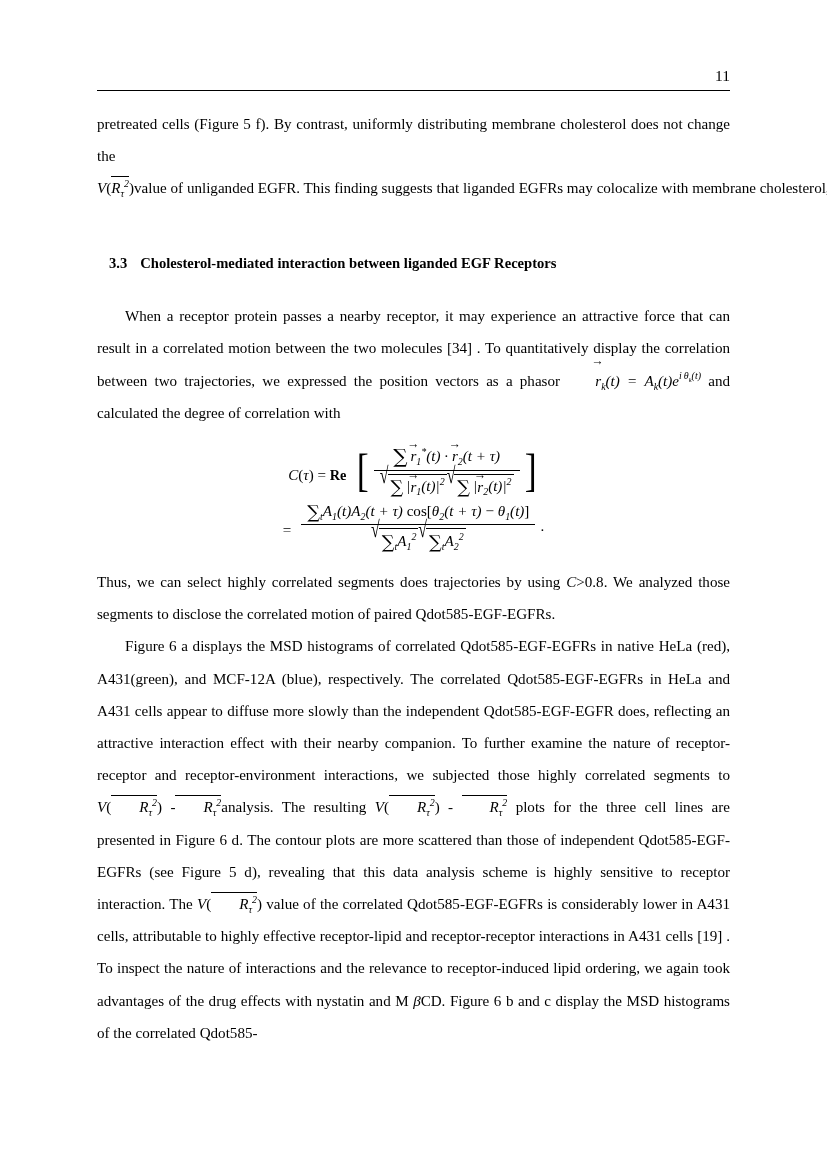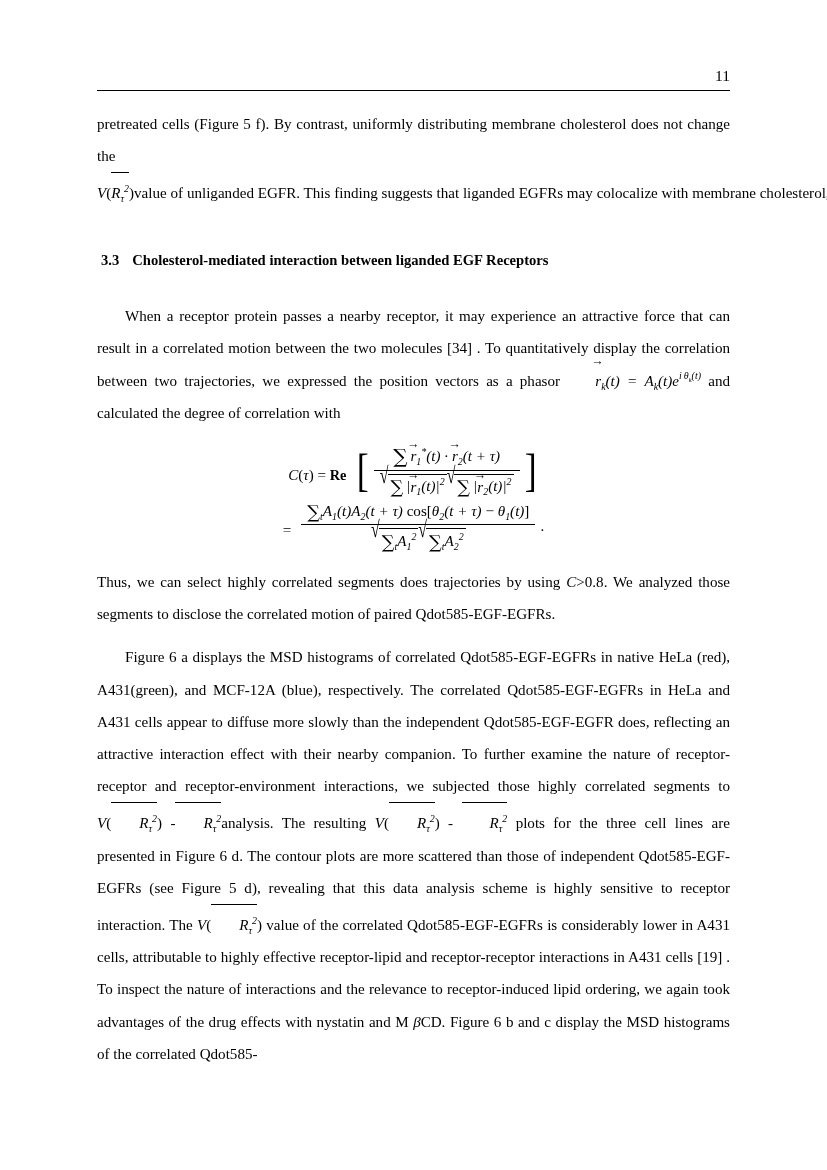--- a/index.html
+++ b/index.html
@@ -47,24 +47,23 @@
   p.para {
     margin: 0;
     font-size: 15.1px;
     line-height: 32.2px;
     text-align: justify;
     text-justify: inter-word;
     hyphens: none;
   }
   p.indent {
     text-indent: 28px;
-    margin-top: 11px;
   }
   .sec-head {
-    margin: 4px;
+    margin: 12px;
     font-size: 14.6px;
     font-weight: bold;
     line-height: 1.2;
     font-family: "Liberation Serif", serif;
   }
   .sec-head .num { margin-right: 13px; }
   .gap-before-head { height: 38px; }
   .gap-after-head { height: 16px; }
 
   
@@ -73,21 +72,21 @@
   .math { white-space: nowrap; font-size: 15.1px; }
   sub.ms, sup.ms {
     font-size: 0.66em;
     font-style: italic;
     line-height: 0;
   }
   sup.ms { vertical-align: super; }
   sub.ms { vertical-align: sub; }
   .ovl {
     border-top: 1.05px solid #000;
-    padding-top: 13px;
+    padding-top: 4px;
     display: inline-block;
     line-height: 1.05;
   }
   .vecw { position: relative; display: inline-block; }
   .vecw > .arw {
     position: absolute;
     left: 50%;
     transform: translateX(-52%);
     top: -0.78em;
     font-size: 0.82em;

